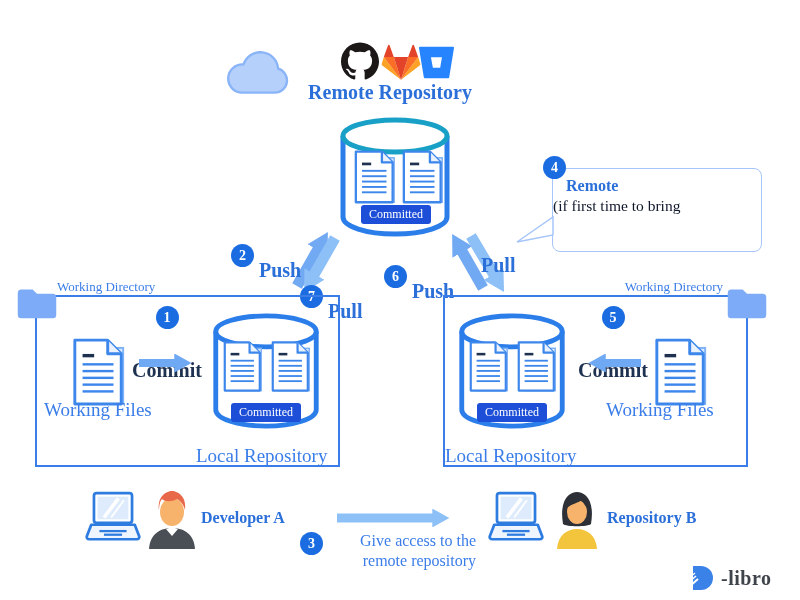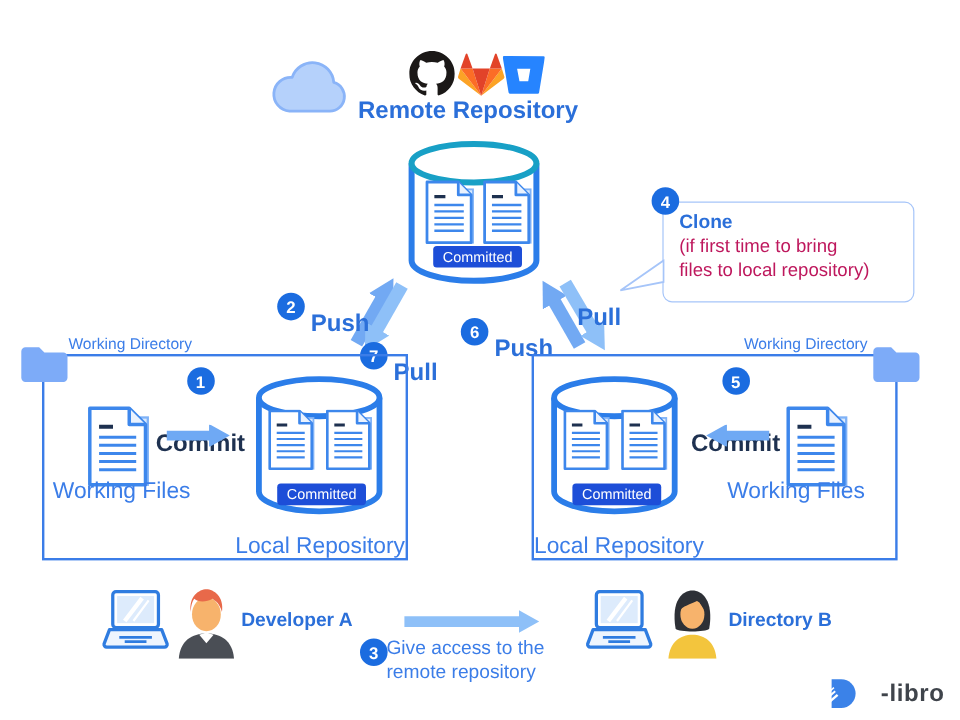--- a/index.html
+++ b/index.html
@@ -1,35 +1,35 @@
 <!DOCTYPE html>
 <html><head>
 <meta charset="utf-8">
 <style>
   html,body{margin:0;padding:0;background:#fff;}
   .stage{position:relative;width:800px;height:600px;background:#fff;overflow:hidden;
-         font-family:Liberation Sans, sans-serif;}
+         font-family:Liberation Serif, serif;}
   .abs{position:absolute;}
   .badge{width:23px;height:23px;border-radius:50%;background:#1b6ce0;color:#fff;
          font-weight:bold;font-size:14px;display:flex;align-items:center;justify-content:center;flex:0 0 auto;}
   .step{display:flex;align-items:center;gap:5px;}
   .flowtxt{font-size:20px;font-weight:bold;color:#2b6fd9;line-height:23px;margin-top:30px;}
   .committed{background:#1d4ed8;color:#fff;font-size:12px;padding:2px 8px;border-radius:3px;white-space:nowrap;}
   .wbox{border:2px solid #3b7de8;background:transparent;box-sizing:border-box;}
   .boxtitle{font-size:13px;color:#3b7de8;white-space:nowrap;}
   .lbl{font-size:19px;color:#3b7de8;white-space:nowrap;text-align:center;}
   .commit-grp{display:flex;flex-direction:column;align-items:center;gap:3px;}
   .commit-txt{font-size:20px;font-weight:bold;color:#1e3150;line-height:21px;margin-top:28px;}
   .devlbl{font-size:16px;font-weight:bold;color:#2b6fd9;white-space:nowrap;}
   .remote-title{font-size:20px;font-weight:bold;color:#2b6fd9;text-align:center;}
   .clone-box{border:1.5px solid #a6c5f9;border-radius:8px;background:#fff;box-sizing:border-box;}
   .clone-title{font-size:16px;font-weight:bold;color:#2b6fd9;margin:8px 0 1px 13px;}
-  .clone-line{font-size:15.5px;color:#be185d;margin-left:13px;line-height:20px;}
-  .give-lines{font-size:16px;color:#3b7de8;text-align:left;line-height:20px;}
-  .logo{display:flex;align-items:center;gap:19px;}
+  .clone-line{font-size:15.5px;color:#0f172a;line-height:20px;}
+  .give-lines{font-size:16px;color:#3b7de8;text-align:right;line-height:20px;}
+  .logo{display:flex;align-items:center;gap:6px;}
   .logo-text{font-size:20px;font-weight:bold;color:#3f444b;letter-spacing:0.5px;}
 </style>
 </head>
 <body>
 
 <div class="stage">
 
   <svg width="0" height="0" style="position:absolute" aria-hidden="true">
     <defs>
       <marker id="mD" viewBox="0 0 10 10" refX="3" refY="5" markerWidth="2.1" markerHeight="2.1" orient="auto">
@@ -116,23 +116,22 @@
     </svg>
   <svg class="abs" style="left:352px;top:150px;width:46px;height:57px">
       <use href="#doc"></use>
     </svg>
   <svg class="abs" style="left:400px;top:150px;width:46px;height:57px">
       <use href="#doc"></use>
     </svg>
   <div class="abs committed" style="left:361px;top:205px">Committed</div>
 
   <div class="abs clone-box" style="left:552px;top:168px;width:210px;height:84px">
-    <div class="clone-title">Clone</div>
+    <div class="clone-title">Remote</div>
     <div class="clone-line">(if first time to bring</div>
-    <div class="clone-line">files to local repository)</div>
   </div>
   <svg class="abs" style="left:516px;top:216px;width:38px;height:28px" viewBox="0 0 38 28">
     <polygon points="37,1 37,19 1,26" fill="#fff" stroke="#a6c5f9" stroke-width="1.5"></polygon>
   </svg>
   <div class="abs badge" style="left:543px;top:156px">4</div>
 
   <svg class="abs" style="left:287px;top:226px;width:60px;height:68px" viewBox="0 0 60 68">
     <line x1="10" y1="60" x2="34" y2="18" stroke="#72a9f3" stroke-width="11" marker-end="url(#mD)"></line>
     <line x1="48" y1="12" x2="24" y2="54" stroke="#8ec0f8" stroke-width="11" marker-end="url(#mL)"></line>
   </svg>
@@ -232,21 +231,21 @@
     <div>Give access to the</div>
     <div>remote repository</div>
   </div>
 
   <svg class="abs" style="left:487px;top:489px;width:58px;height:57px">
       <use href="#laptop"></use>
     </svg>
   <svg class="abs" style="left:553px;top:488px;width:48px;height:61px">
       <use href="#avatarB"></use>
     </svg>
-  <div class="abs devlbl" style="left:607px;top:509px">Directory B</div>
+  <div class="abs devlbl" style="left:607px;top:509px">Repository B</div>
 
   <div class="abs logo" style="left:688px;top:565px">
     <svg style="width:27px;height:26px" viewBox="0 0 27 26">
       <path d="M5,1 h8 a12,12 0 0 1 0,24 h-8 z" fill="#3b82e8"></path>
       <line x1="2" y1="21" x2="10" y2="14" stroke="#fff" stroke-width="2"></line>
       <line x1="1" y1="17" x2="8" y2="11" stroke="#fff" stroke-width="1.6"></line>
       <line x1="1" y1="13" x2="7" y2="8" stroke="#fff" stroke-width="1.2"></line>
     </svg>
     <span class="logo-text">-libro</span>
   </div>

